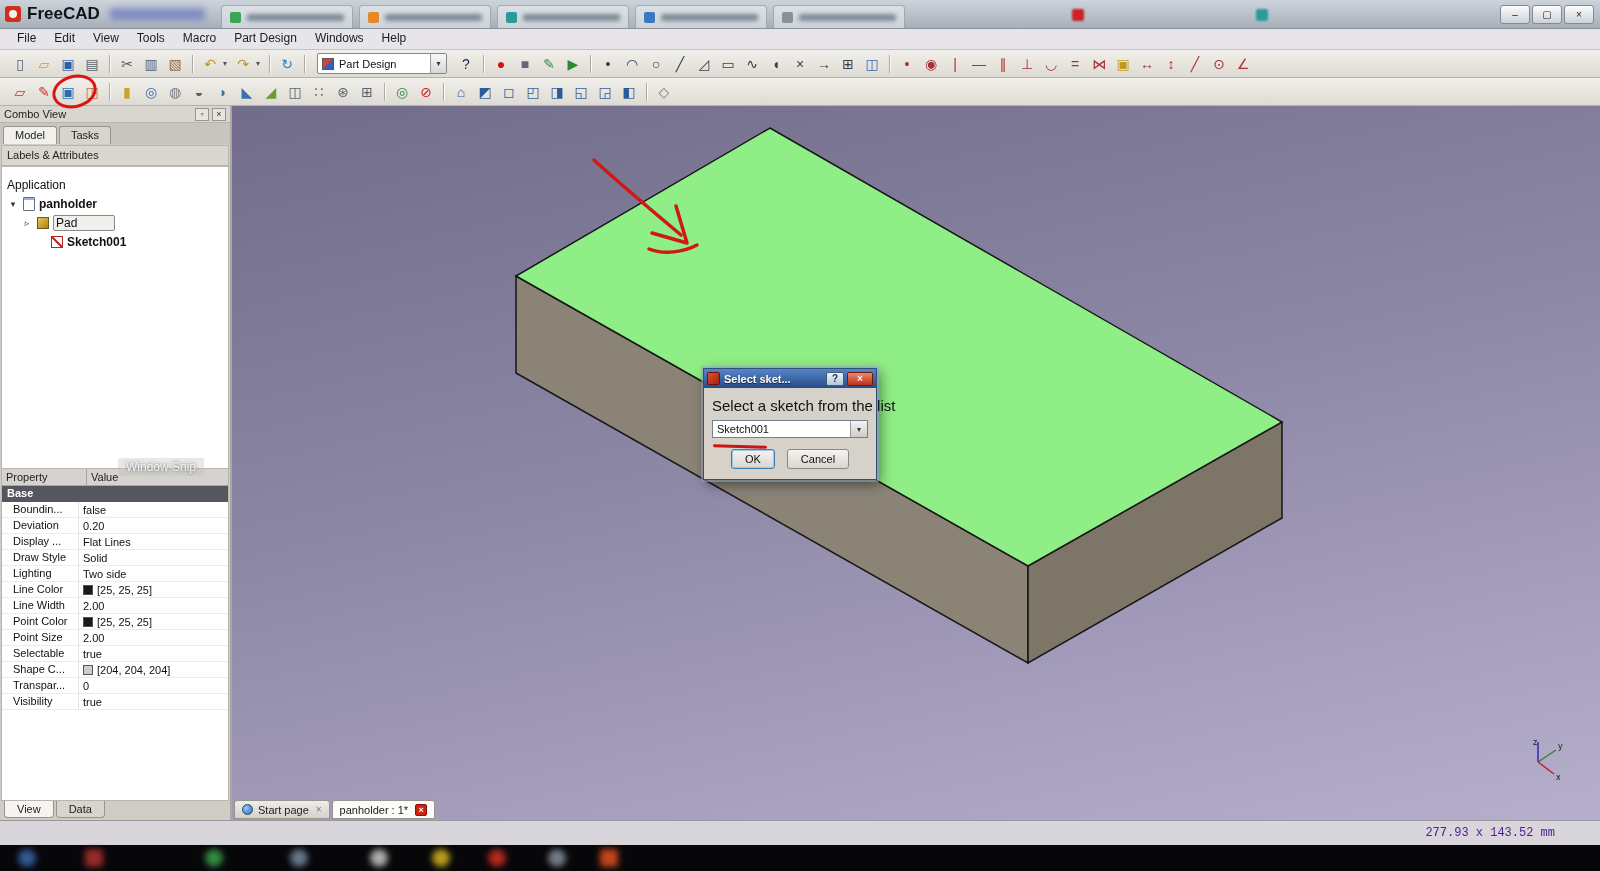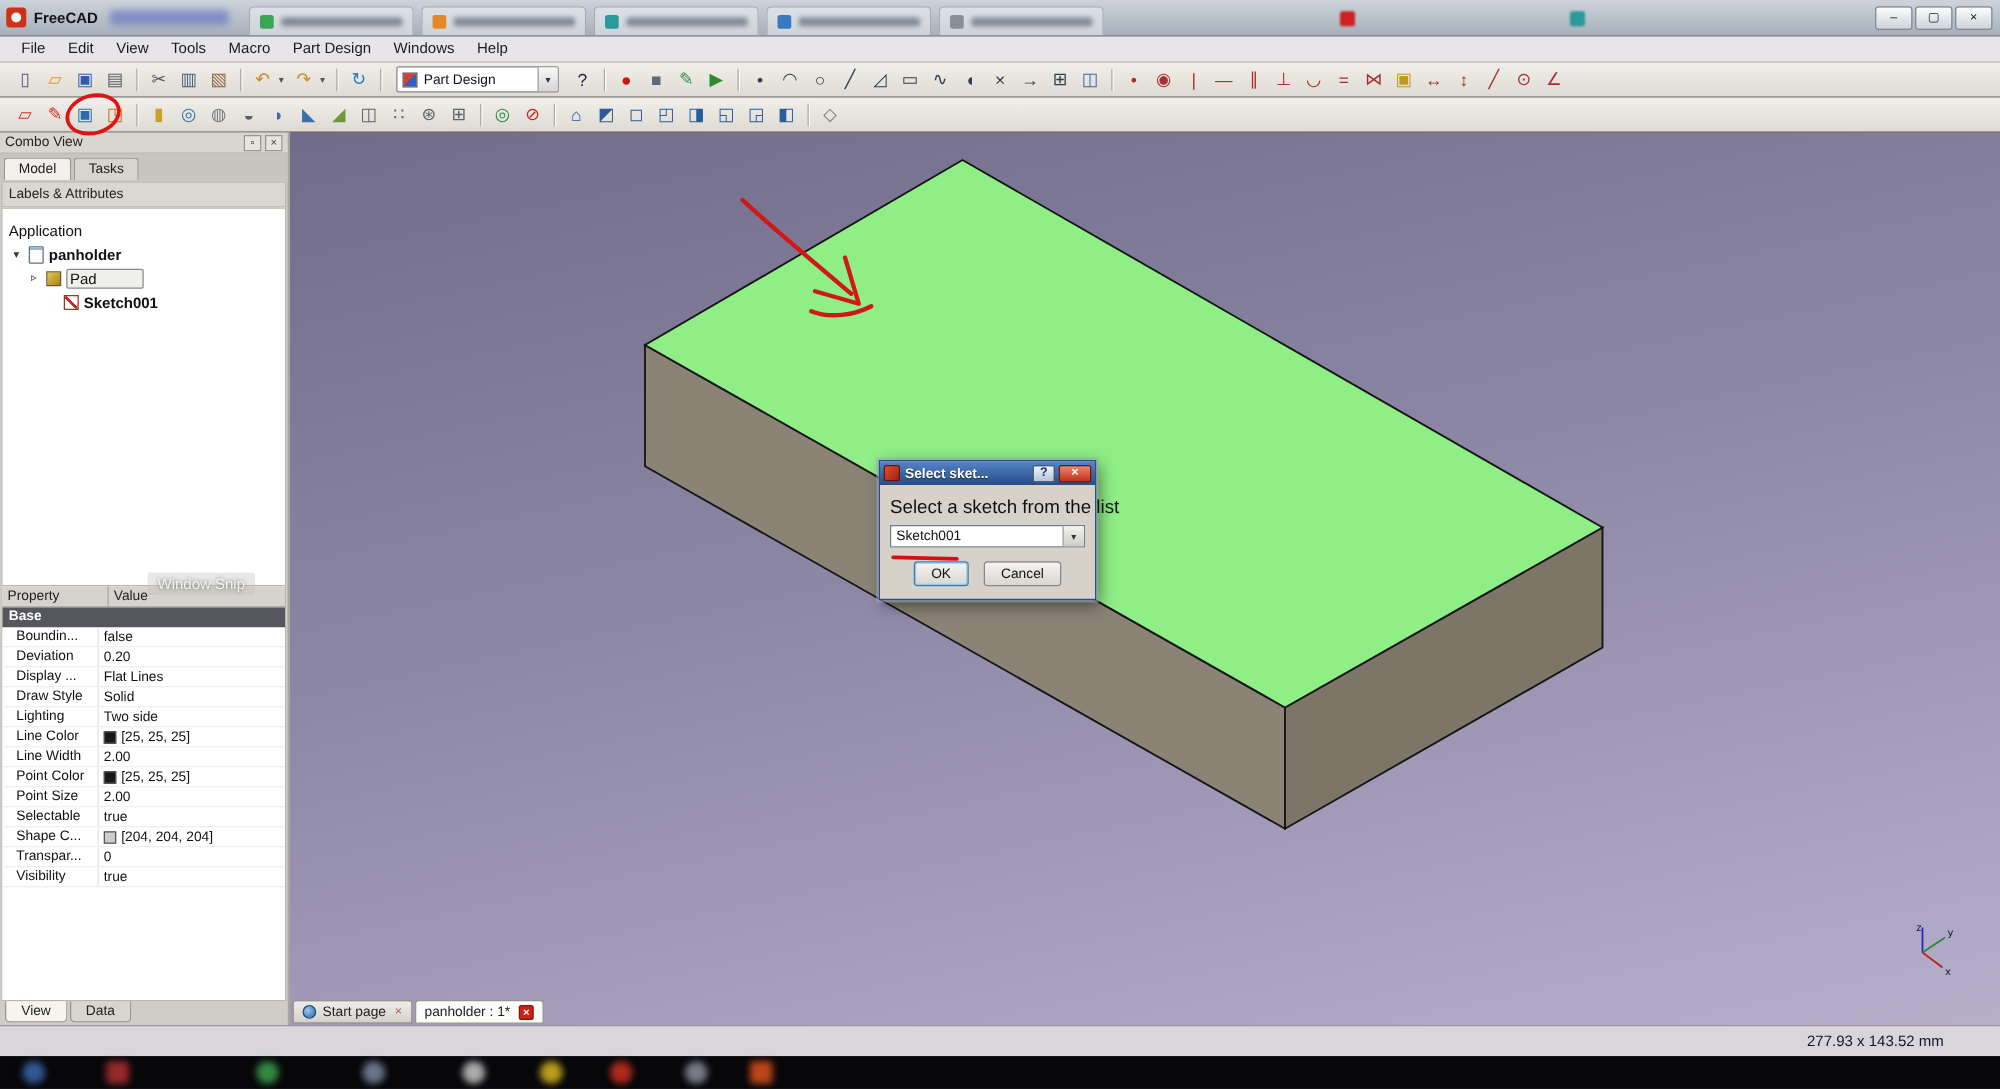--- a/index.html
+++ b/index.html
@@ -5,21 +5,21 @@
   * { box-sizing: border-box; margin: 0; padding: 0; }
   html,body { width:1600px; height:871px; overflow:hidden; background:#222;
     font-family:"Liberation Sans","DejaVu Sans",sans-serif; }
   .window { width:1600px; height:871px; display:flex; flex-direction:column; position:relative; }
 
   
   .titlebar { height:29px; background:linear-gradient(#ccd3db,#a7b0ba); display:flex; align-items:center;
     position:relative; border-bottom:1px solid #8a929c; }
   .fc-logo { width:16px; height:16px; margin:0 6px 0 5px; background:#d03018; border-radius:3px; position:relative; flex:none;}
   .fc-logo::after { content:""; position:absolute; inset:4px; background:#f2f2f2; border-radius:50%; }
-  .app-title { font-size:12px; font-weight:bold; color:#101418; margin-right:10px; }
+  .app-title { font-size:17px; font-weight:bold; color:#101418; margin-right:10px; }
   .blur-scribble { width:95px; height:12px; background:#4a5ac0; filter:blur(3px); opacity:.5; border-radius:3px; margin-right:16px; }
   .btab { height:23px; width:132px; display:flex; align-items:center; padding:0 8px; gap:6px;
     background:rgba(244,246,248,0.5); border:1px solid rgba(120,130,142,0.55); border-bottom:none;
     border-radius:4px 4px 0 0; align-self:flex-end; margin-right:6px; }
   .fav { width:11px; height:11px; border-radius:2px; flex:none; }
   .fav-green{background:#3aa655}.fav-orange{background:#e8862a}.fav-teal{background:#2a9a9a}
   .fav-blue{background:#3a78c0}.fav-gray{background:#8a9098}.fav-red{background:#cc2222}
   .blur-bar { height:7px; flex:1; background:#6a7684; filter:blur(2px); border-radius:2px; opacity:.8; }
   .standalone-fav { position:absolute; top:9px; width:12px; height:12px; border-radius:2px; filter:blur(1px); }
   .win-btns { position:absolute; right:6px; top:5px; display:flex; gap:2px; }
@@ -131,21 +131,21 @@
     display:flex; align-items:center; justify-content:center; font-size:8px; color:#333; }
   .dlg-underline { position:absolute; left:9px; top:57px; width:54px; height:3px; background:#cc1414;
     border-radius:2px; transform:rotate(1.5deg); }
   .dlg-buttons { display:flex; justify-content:center; gap:12px; margin-top:11px; }
   .dlg-btn { height:20px; font-size:11px; padding:2px 13px; background:linear-gradient(#f5f4f1,#d9d6d0);
     border:1px solid #888; border-radius:3px; color:#111; font-family:inherit; }
   .dlg-btn.default { border:1px solid #3c7fb1; box-shadow:inset 0 0 0 1px #9cc7e8; }
 
   
   .statusbar { height:25px; background:#d8d6da; border-top:1px solid #98969e; display:flex; align-items:center;
-    justify-content:flex-end; padding-right:45px; font-size:12px; color:#0f172a; flex:none; }
+    justify-content:flex-end; padding-right:45px; font-size:12px; color:#4c1d95; flex:none;font-family:Liberation Mono, monospace; }
   .taskbar { height:26px; background:#07070a; position:relative; flex:none; }
   .tk { position:absolute; top:4px; width:18px; height:18px; border-radius:50%; filter:blur(3px); opacity:.85; }
 
   
   .snip-tooltip { position:absolute; left:118px; top:458px; z-index:60; font-size:12px; padding:2px 8px;
     color:rgba(250,250,250,.9); background:rgba(190,190,190,.35); border-radius:2px;
     text-shadow:0 0 3px rgba(90,90,90,.9); pointer-events:none; }
 </style>
 </head>
 <body>

